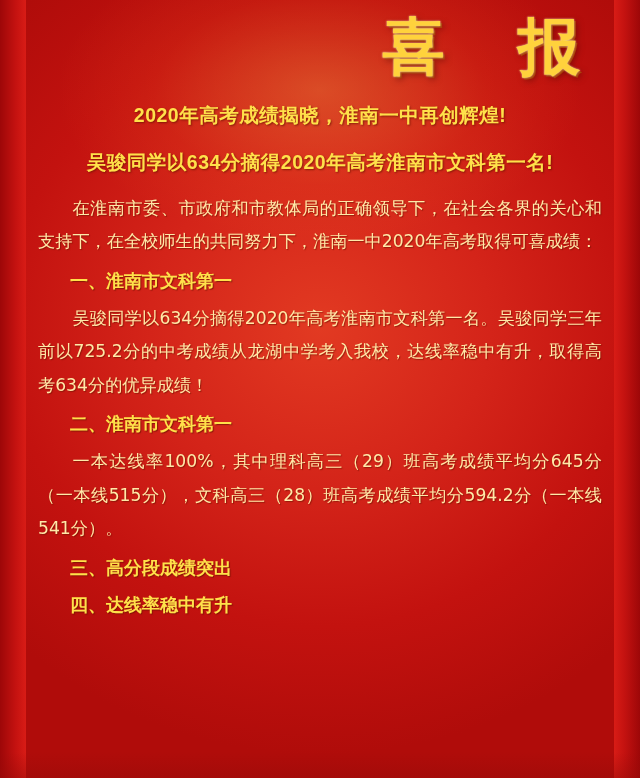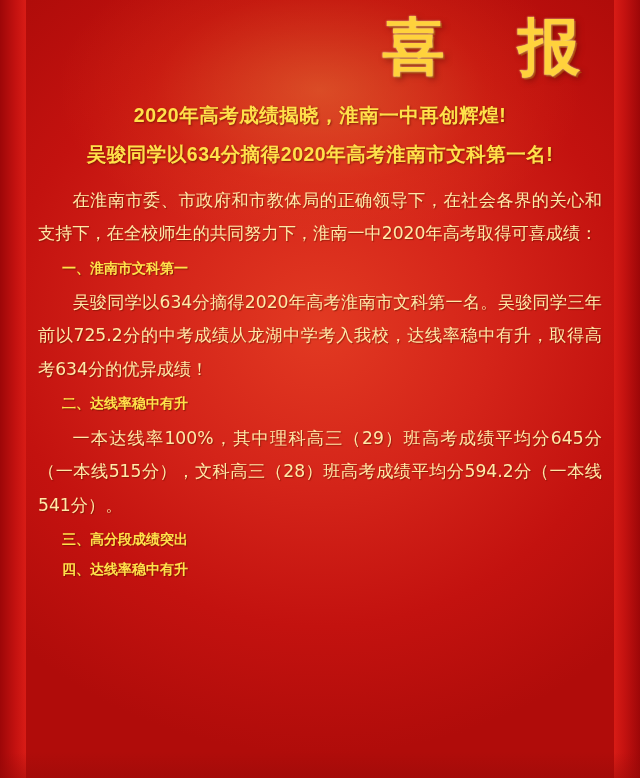--- a/index.html
+++ b/index.html
@@ -64,41 +64,41 @@
     text-align: center;
     font-family: Liberation Sans, sans-serif;
     font-weight: bold;
     font-size: 19.5px;
     color: #ffe14a;
     text-shadow: 1px 1px 2px rgba(110,20,0,0.75);
     margin: 16px 0 0;
     letter-spacing: 0.5px;
   }
   .subtitle.second {
-    margin-top: 12px;
+    margin-top: 20px;
     font-size: 19.5px;
   }
   .body {
     margin-top: 16px;
     color: #ffe9a8;
     font-size: 17.2px;
     line-height: 1.95;
     text-align: justify;
     text-shadow: 1px 1px 1px rgba(110,20,0,0.6);
   }
   .para {
     margin: 4px;
     text-indent: 2em;
   }
   .section-title {
     margin: 2px 0 0;
     text-indent: 2em;
     font-weight: bold;
     color: #ffe14a;
-    font-size: 14px;
+    font-size: 18px;
     text-shadow: 1px 1px 1px rgba(110,20,0,0.7);
   }
   .fade-bottom {
     position: absolute;
     left: 0; right: 0; bottom: 0;
     height: 26px;
     background: linear-gradient(180deg, rgba(196,18,16,0) 0%, rgba(150,10,8,0.45) 100%);
     pointer-events: none;
   }
 </style>
@@ -115,21 +115,21 @@
 
     <div class="subtitle">2020年高考成绩揭晓，淮南一中再创辉煌!</div>
     <div class="subtitle second">吴骏同学以634分摘得2020年高考淮南市文科第一名!</div>
 
     <div class="body">
       <p class="para">在淮南市委、市政府和市教体局的正确领导下，在社会各界的关心和支持下，在全校师生的共同努力下，淮南一中2020年高考取得可喜成绩：</p>
 
       <p class="section-title">一、淮南市文科第一</p>
       <p class="para">吴骏同学以634分摘得2020年高考淮南市文科第一名。吴骏同学三年前以725.2分的中考成绩从龙湖中学考入我校，达线率稳中有升，取得高考634分的优异成绩！</p>
 
-      <p class="section-title">二、达线率稳中有升</p>
+      <p class="section-title">二、淮南市文科第一</p>
       <p class="para">一本达线率100%，其中理科高三（29）班高考成绩平均分645分（一本线515分），文科高三（28）班高考成绩平均分594.2分（一本线541分）。</p>
 
       <p class="section-title">三、高分段成绩突出</p>
 
       <p class="section-title">四、达线率稳中有升</p>
 
     </div>
   </div>
 
   <div class="fade-bottom"></div>

